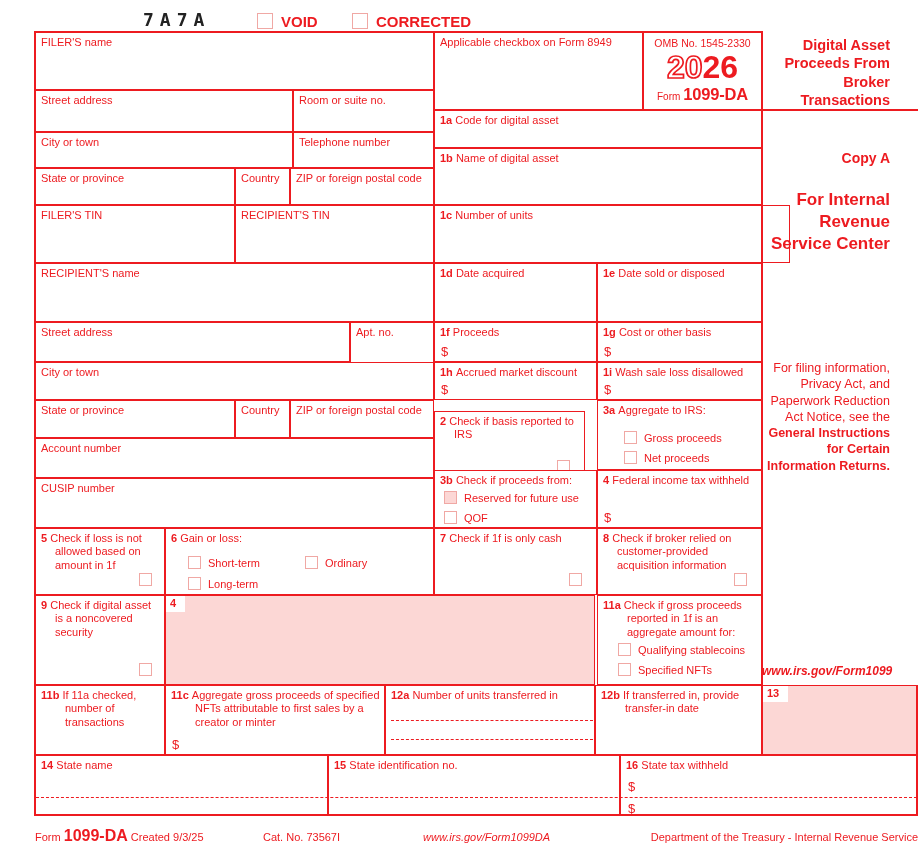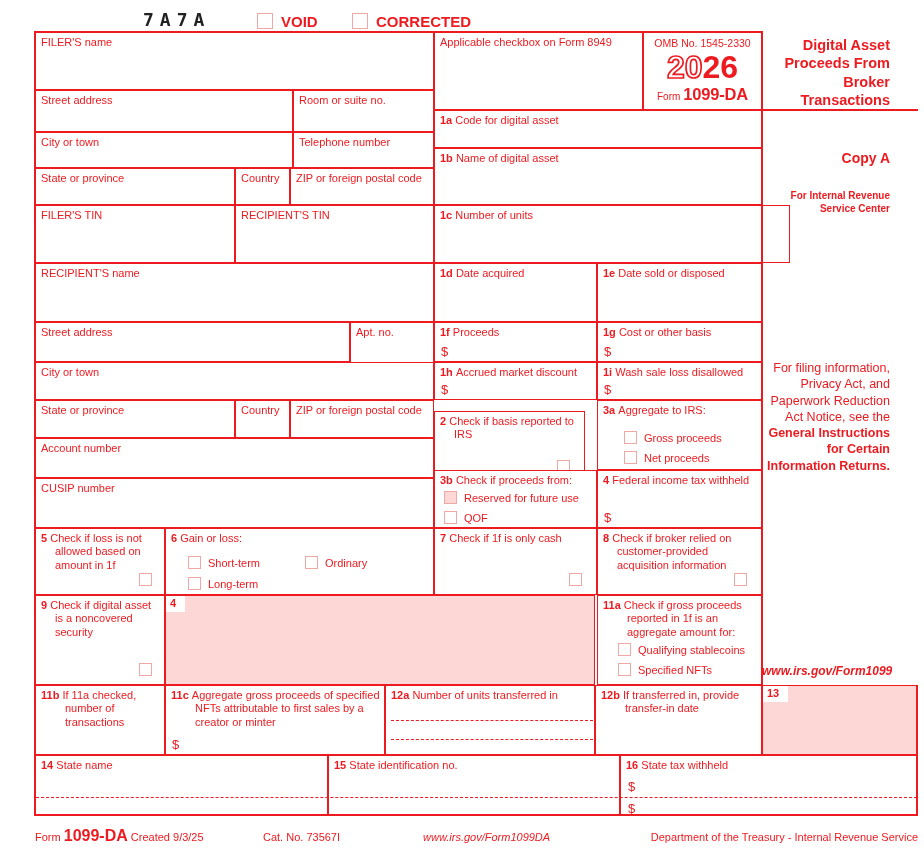--- a/index.html
+++ b/index.html
@@ -255,21 +255,21 @@
       <span>Qualifying stablecoins</span>
     </div>
     <div class="opt" style="left:20px;top:67px;">
       <span class="cb"></span>
       <span>Specified NFTs</span>
     </div>
   </div>
 
   <div class="rt" style="top:36px;font-size:14.5px;font-weight:bold;line-height:1.26;">Digital Asset Proceeds From Broker Transactions</div>
   <div class="rt" style="top:150px;font-size:14px;font-weight:bold;">Copy A</div>
-  <div class="rt" style="top:189px;font-size:10px;font-weight:bold;line-height:1.3;">For Internal Revenue Service Center</div>
+  <div class="rt" style="top:189px;font-size:17px;font-weight:bold;line-height:1.3;">For Internal Revenue Service Center</div>
   <div class="rt" style="top:360px;font-size:12.5px;line-height:1.3;"><span>For filing information, Privacy Act, and Paperwork Reduction Act Notice, see the </span><b>General Instructions for Certain Information Returns.</b></div>
   <div class="rt" style="top:664px;font-size:12px;font-style:italic;font-weight:600;">www.irs.gov/Form1099</div>
 
   <div class="dash" style="left:391px;top:720px;width:202px;"></div>
   <div class="dash" style="left:391px;top:739px;width:202px;"></div>
   <div class="dash" style="left:36px;top:797px;width:881px;"></div>
 
   <div class="line" style="left:34px;top:31px;width:729px;height:2px;"></div>
   <div class="line" style="left:34px;top:31px;width:2px;height:785px;"></div>
   <div class="line" style="left:761px;top:31px;width:2px;height:725px;"></div>

